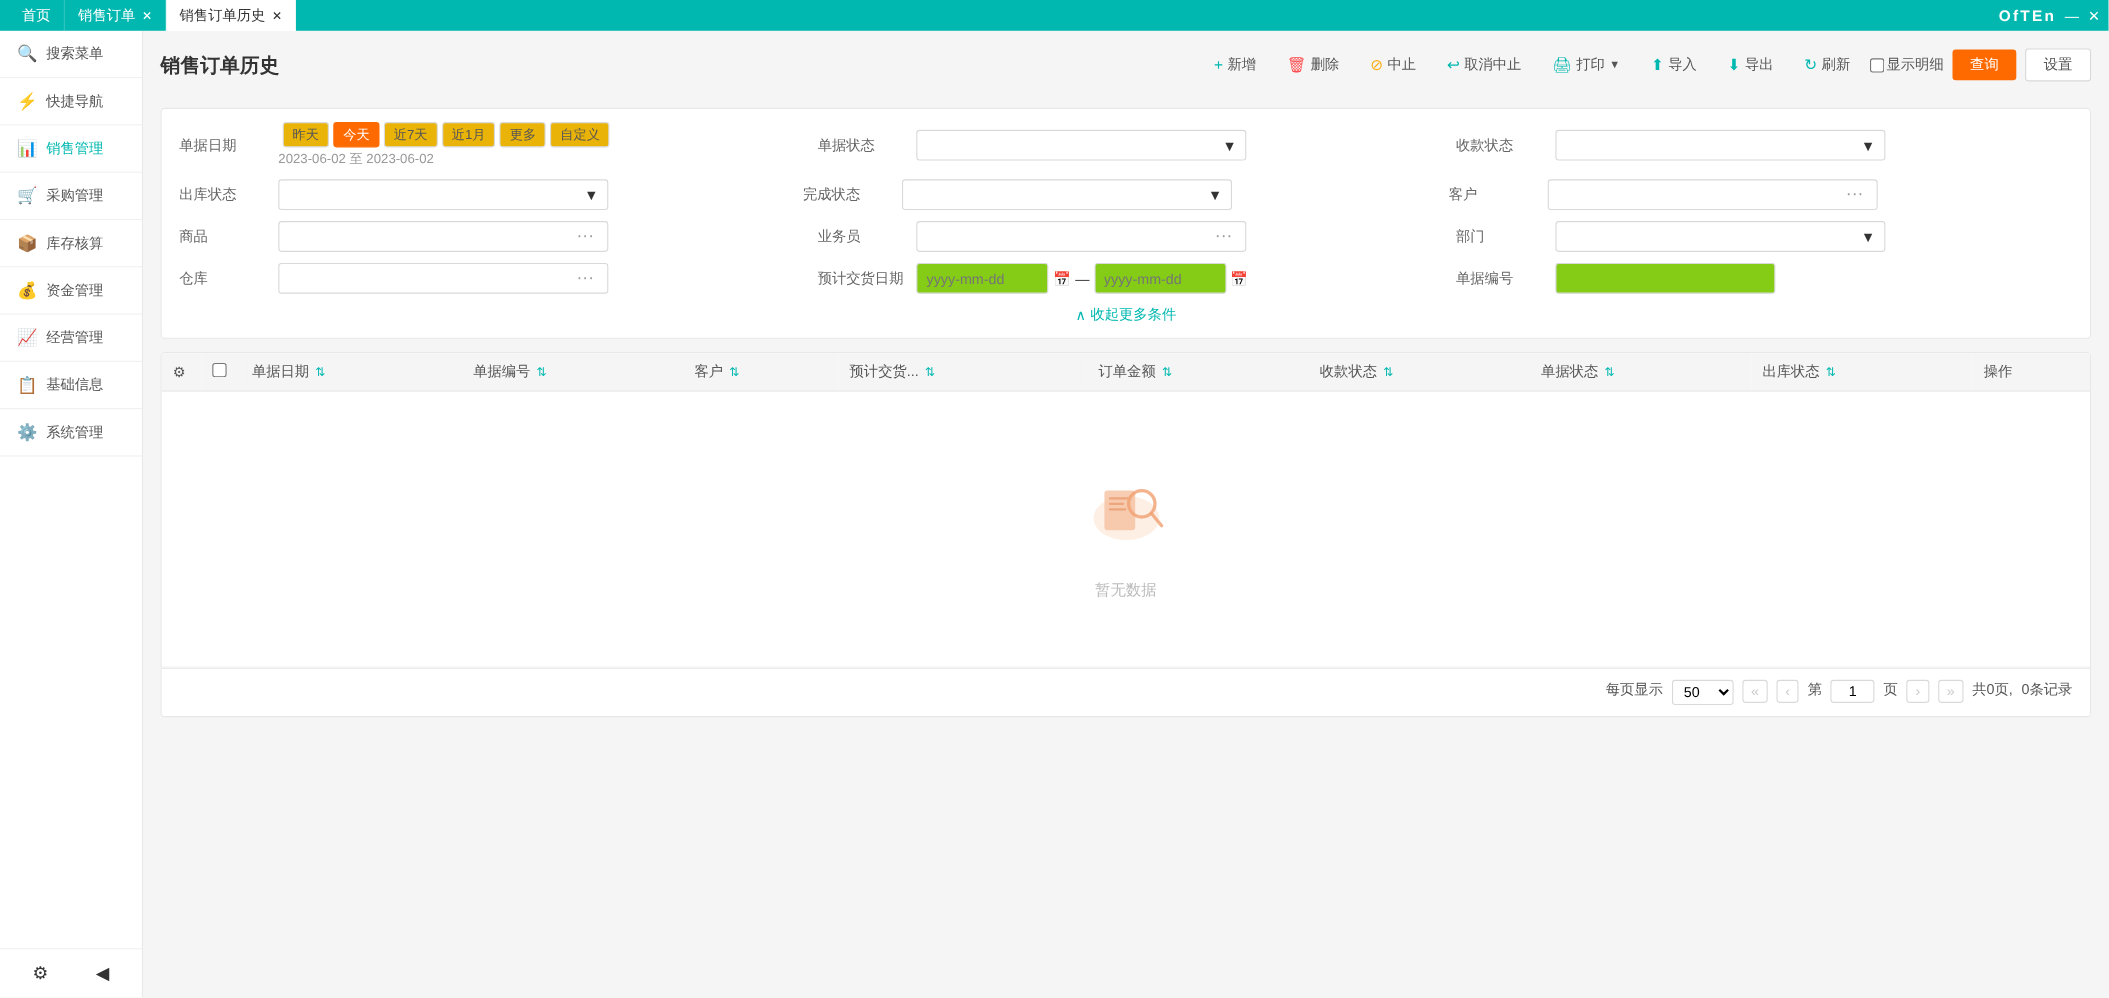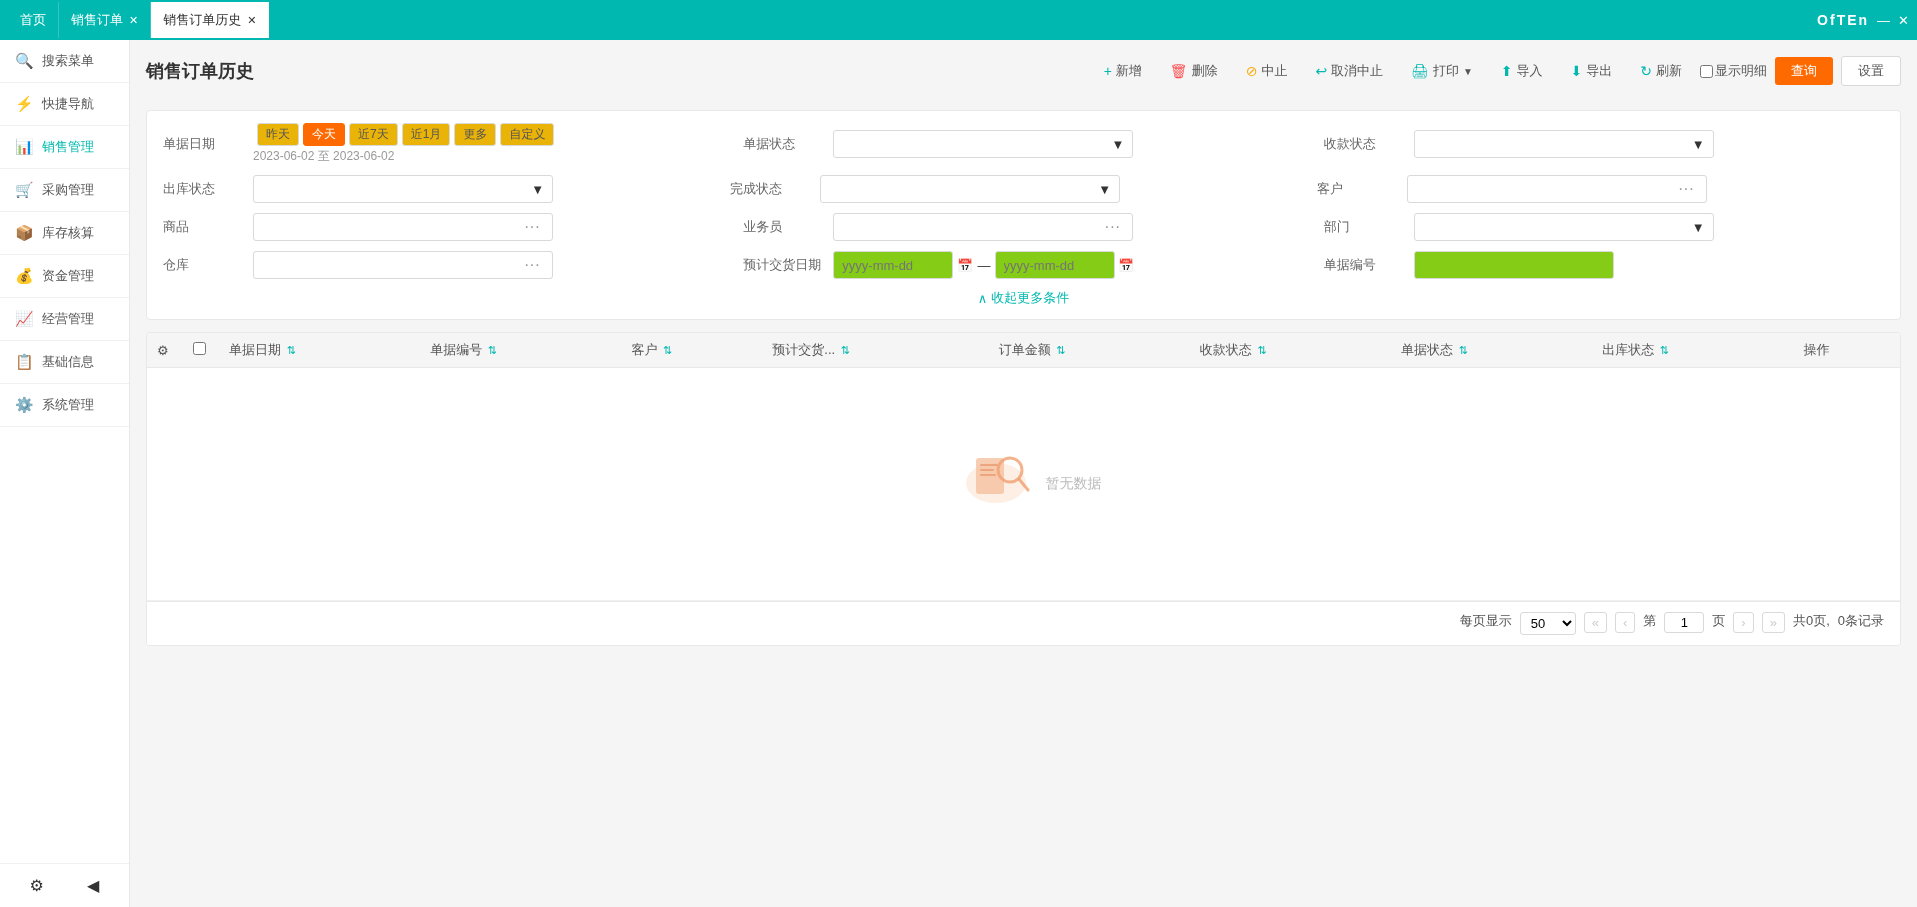--- a/index.html
+++ b/index.html
@@ -1,21 +1,21 @@
 <!DOCTYPE html>
 <html><head>
   <meta charset="utf-8">
   <style>
     * { box-sizing: border-box; margin: 0; padding: 0; }
     body { font-family: 'Microsoft YaHei', sans-serif; font-size: 13px; background: #f5f5f5; color: #333; display: flex; flex-direction: column; height: 100vh; overflow: hidden; }
 
     
     .top-bar {
       background: #00b8b0;
-      height: 40px;
+      height: 28px;
       display: flex;
       align-items: center;
       padding: 0 8px;
       flex-shrink: 0;
     }
     .tab-item {
       height: 36px;
       display: flex;
       align-items: center;
       padding: 0 12px;
@@ -291,21 +291,21 @@
       text-align: center;
     }
     .checkbox-th {
       width: 36px;
       text-align: center;
     }
 
     
     .empty-state {
       display: flex;
-      flex-direction: row;
+      flex-direction: column;
       align-items: center;
       justify-content: center;
       padding: 60px 0;
       color: #999;
     }
     .empty-icon {
       width: 100px;
       height: 100px;
       margin-bottom: 12px;
     }

